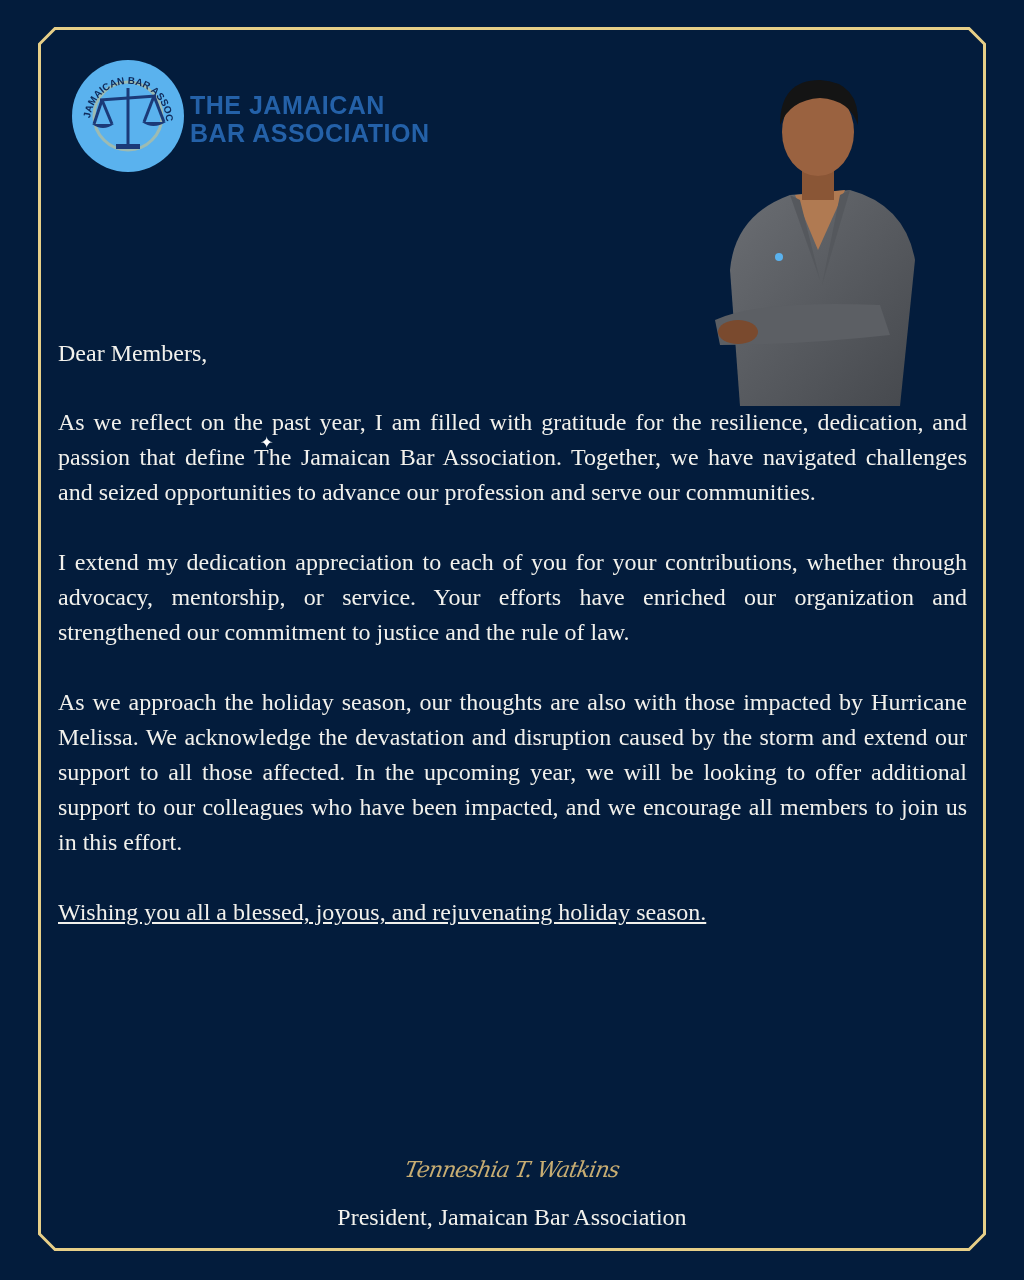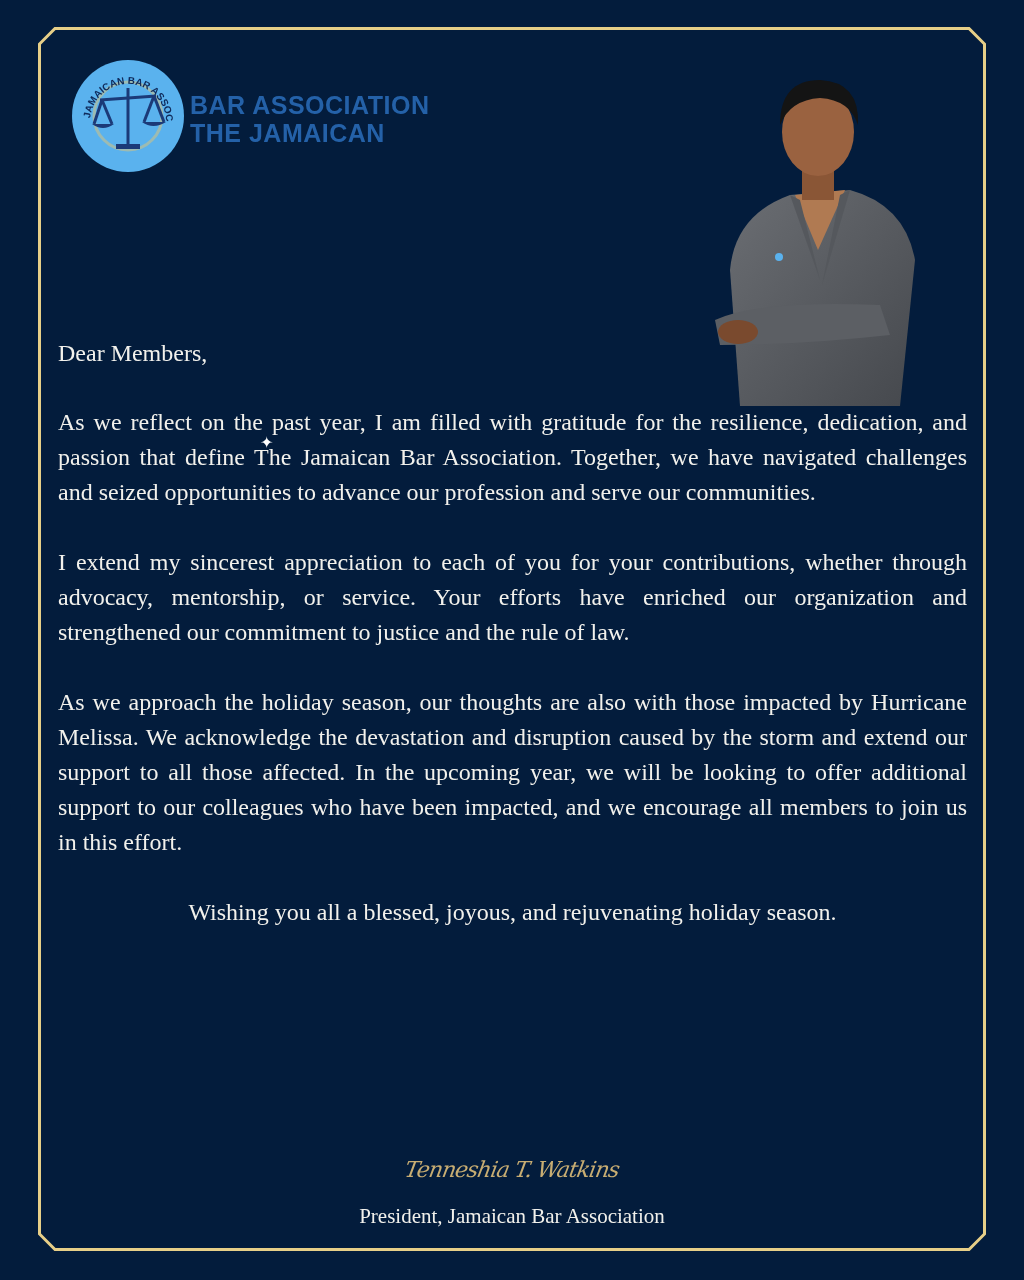--- a/index.html
+++ b/index.html
@@ -34,33 +34,33 @@
   .logo-text .big { font-size: 28px; }
   .photo {
     position: absolute; left: 700px; top: 70px; width: 230px; height: 336px;
   }
   .letter {
     position: absolute; left: 58px; top: 336px; width: 909px;
     font-size: 24px; line-height: 35px;
   }
   .letter p { margin: 0 0 35px 0; text-align: justify; }
   .letter p.greet { margin-bottom: 34px; }
-  .letter p.last { text-align: center; }
+  .letter p.last { text-align: left; text-decoration: underline; }
   .sparkle {
     position: absolute; left: 260px; top: 433px; color: #ffffff; font-size: 16px;
   }
   .signature {
     position: absolute; left: 0; width: 1024px; top: 1157px; text-align: center;
     font-family: "DejaVu Serif", serif; font-style: italic;
     color: #c8ad72; font-size: 22px; letter-spacing: -1px;
     transform: skewX(-10deg);
   }
   .sig-title {
     position: absolute; left: 0; width: 1024px; top: 1204px; text-align: center;
-    font-size: 21px;
+    font-size: 24px;
   }
 </style>
 </head>
 <body>
 
 <div class="frame">
   <svg width="948" height="1224" viewBox="0 0 948 1224">
     <path d="M17 1.5 H931 L946.5 17 V1207 L931 1222.5 H17 L1.5 1207 V17 Z" fill="none" stroke="#e7cf88" stroke-width="3"></path>
   </svg>
 </div>
@@ -82,22 +82,22 @@
         <line x1="30" y1="40" x2="40" y2="64"></line>
         <line x1="82" y1="36" x2="72" y2="62"></line>
         <line x1="82" y1="36" x2="92" y2="62"></line>
       </g>
       <path d="M20 64 Q31 72 42 64 Z" fill="#1b3a78"></path>
       <path d="M70 62 Q81 70 94 62 Z" fill="#1b3a78"></path>
       <rect x="44" y="84" width="24" height="5" fill="#1b3a78"></rect>
     </svg>
   </div>
   <div class="logo-text">
+    <div><span class="big" style="text-transform:uppercase;font-size:25px">The Jamaican</span></div>
     <div><span class="big" style="text-transform:uppercase;font-size:25px">Bar Association</span></div>
-    <div><span class="big" style="text-transform:uppercase;font-size:25px">The Jamaican</span></div>
   </div>
 </div>
 
 <div class="photo">
   <svg width="230" height="336" viewBox="0 0 230 336">
     <defs>
       <linearGradient id="suit" x1="0" y1="0" x2="1" y2="1">
         <stop offset="0" stop-color="#6b6e73"></stop>
         <stop offset="1" stop-color="#45484d"></stop>
       </linearGradient>
@@ -111,21 +111,21 @@
     <rect x="102" y="95" width="32" height="35" fill="#8a5636"></rect>
     <ellipse cx="118" cy="62" rx="36" ry="44" fill="#9a6240"></ellipse>
     <path d="M80 55 Q80 10 120 10 Q160 12 158 55 Q150 30 120 28 Q90 30 80 55 Z" fill="#141414"></path>
     <circle cx="79" cy="187" r="4" fill="#5ab2ee"></circle>
   </svg>
 </div>
 
 <div class="letter">
   <p class="greet">Dear Members,</p>
   <p>As we reflect on the past year, I am filled with gratitude for the resilience, dedication, and passion that define The Jamaican Bar Association. Together, we have navigated challenges and seized opportunities to advance our profession and serve our communities.</p>
-  <p>I extend my sincerest appreciation to each of you for your contributions, whether through advocacy, mentorship, or service. Your efforts have enriched our organization and strengthened our commitment to justice and the rule of law.</p>
+  <p>I extend my dedication appreciation to each of you for your contributions, whether through advocacy, mentorship, or service. Your efforts have enriched our organization and strengthened our commitment to justice and the rule of law.</p>
   <p>As we approach the holiday season, our thoughts are also with those impacted by Hurricane Melissa. We acknowledge the devastation and disruption caused by the storm and extend our support to all those affected. In the upcoming year, we will be looking to offer additional support to our colleagues who have been impacted, and we encourage all members to join us in this effort.</p>
   <p class="last">Wishing you all a blessed, joyous, and rejuvenating holiday season.</p>
 </div>
 
 <span class="sparkle">✦</span>
 
 <div class="signature">Tenneshia T. Watkins</div>
 <div class="sig-title">President, Jamaican Bar Association</div>
 
 </body></html>

